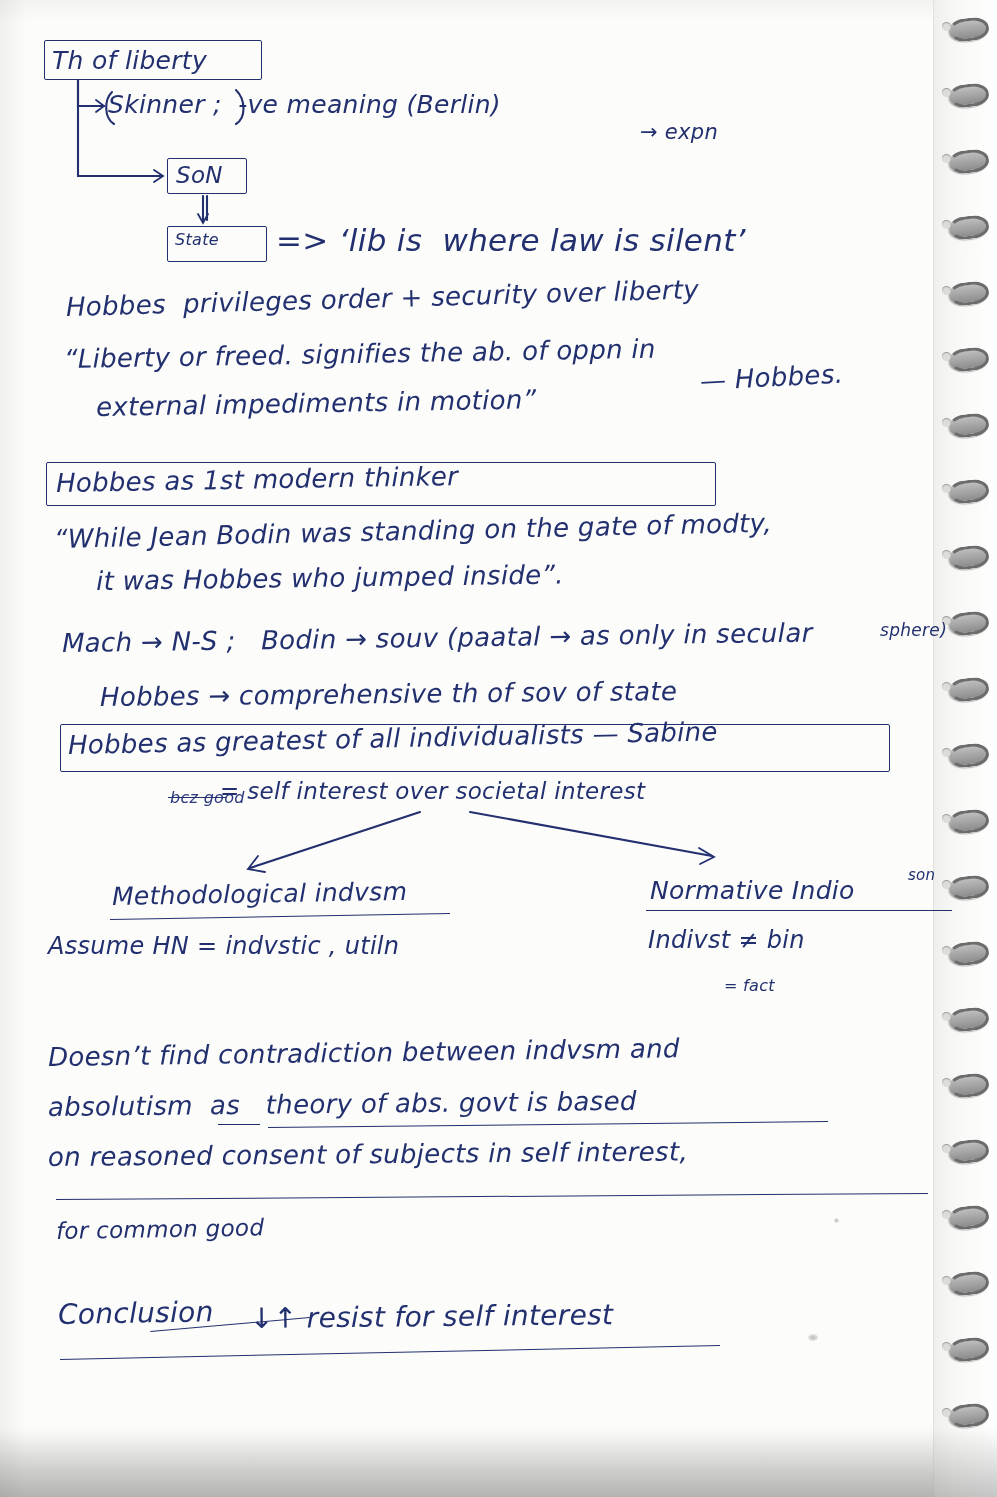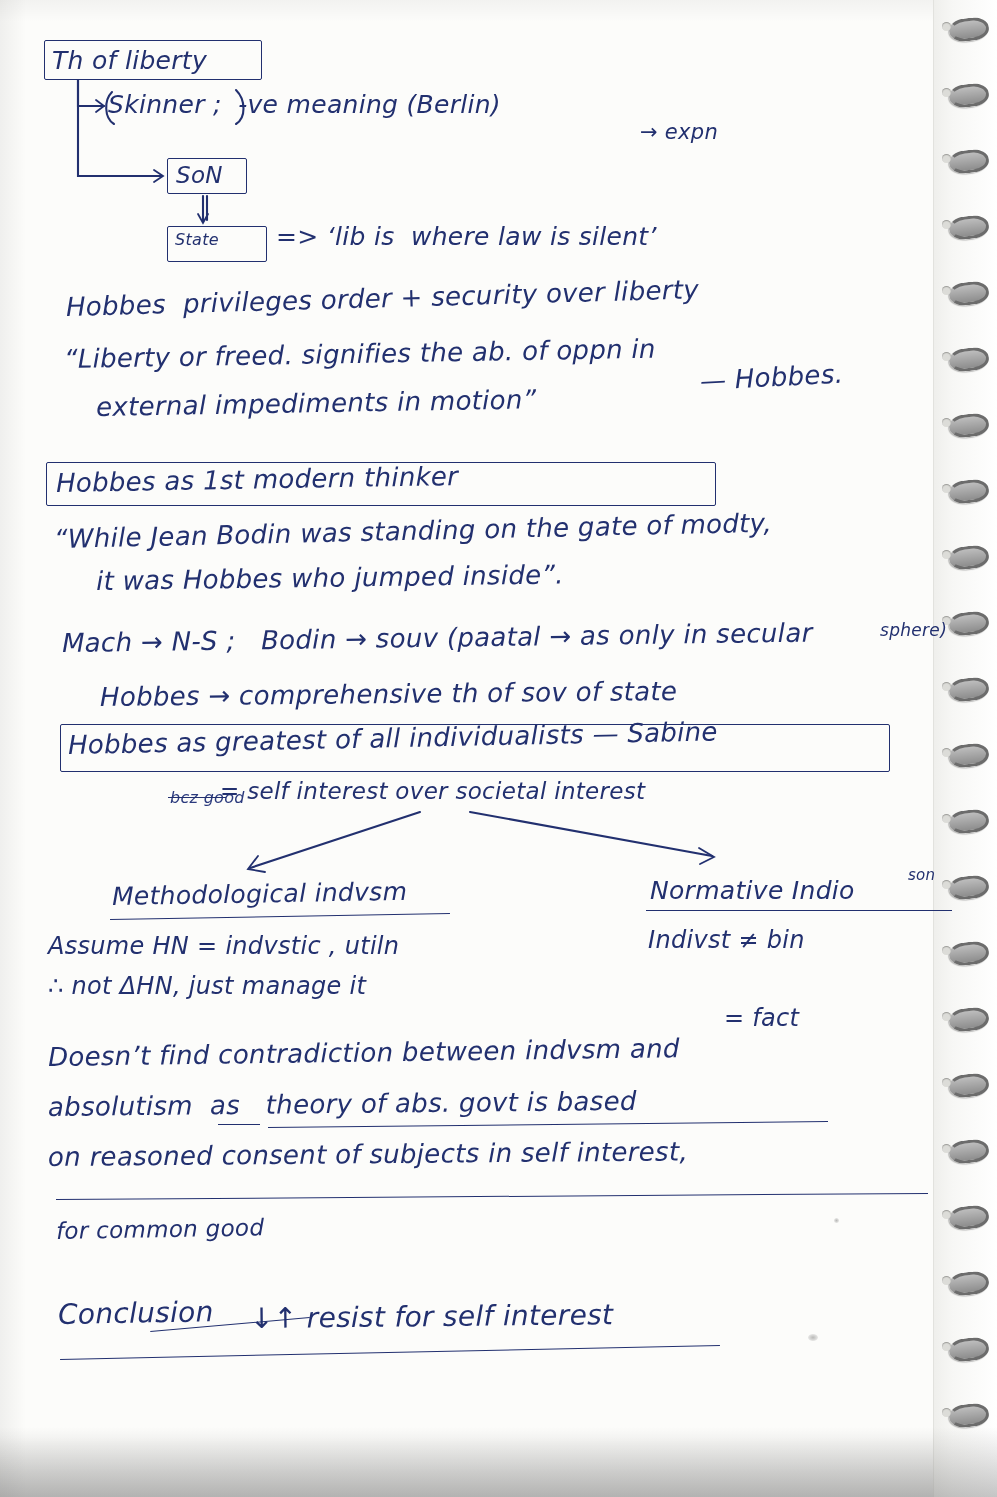--- a/index.html
+++ b/index.html
@@ -166,21 +166,21 @@
     <div class="hw" style="left:52px; top:46px; font-size:25px;">Th of liberty</div>
 
     <div class="hw" style="left:108px; top:90px; font-size:25px;">Skinner ;  -ve meaning (Berlin)</div>
 
     <div class="box" style="left:167px; top:158px; width:78px; height:34px;"></div>
     <div class="hw" style="left:176px; top:162px; font-size:23px;">SoN</div>
     <div class="hw" style="left:640px; top:120px; font-size:21px;">→ expn</div>
 
     <div class="box" style="left:167px; top:226px; width:98px; height:34px;"></div>
     <div class="hw" style="left:175px; top:230px; font-size:16px;">State</div>
-    <div class="hw" style="left:276px; top:222px; font-size:25px;">=&gt; ‘lib is  where law is silent’</div>
+    <div class="hw" style="left:276px; top:222px; font-size:31px;">=&gt; ‘lib is  where law is silent’</div>
 
     <div class="hw" style="left:66px; top:292px; font-size:26px; transform:rotate(-1.6deg);">Hobbes  privileges order + security over liberty</div>
 
     <div class="hw" style="left:64px; top:344px; font-size:26px; transform:rotate(-1deg);">“Liberty or freed. signifies the ab. of oppn in</div>
     <div class="hw" style="left:96px; top:392px; font-size:26px; transform:rotate(-1deg);">external impediments in motion”</div>
     <div class="hw" style="left:700px; top:366px; font-size:26px; transform:rotate(-3deg);">— Hobbes.</div>
 
     <div class="box" style="left:46px; top:462px; width:668px; height:42px;"></div>
     <div class="hw" style="left:56px; top:468px; font-size:26px; transform:rotate(-1deg);">Hobbes as 1st modern thinker</div>
 
@@ -200,24 +200,23 @@
     <div class="hw" style="left:220px; top:778px; font-size:23px;">= self interest over societal interest</div>
 
     <div class="hw" style="left:112px; top:882px; font-size:25px; transform:rotate(-1deg);">Methodological indvsm</div>
     <div class="rule" style="left:110px; top:916px; width:340px; transform:rotate(-1deg);"></div>
 
     <div class="hw" style="left:650px; top:876px; font-size:25px;">Normative Indio</div>
     <div class="hw" style="left:908px; top:866px; font-size:15px;">son</div>
     <div class="rule" style="left:646px; top:910px; width:306px;"></div>
 
     <div class="hw" style="left:48px; top:932px; font-size:24px;">Assume HN = indvstic , utiln</div>
-    <div class="hw" style="left:48px; top:972px; font-size:24px;">∴ not ΔHN, just manage it</div>
 
     <div class="hw" style="left:648px; top:926px; font-size:24px;">Indivst ≠ bin</div>
-    <div class="hw" style="left:724px; top:1004px; font-size:24px;">= fact</div>
+    <div class="hw" style="left:724px; top:976px; font-size:16px;">= fact</div>
 
     <div class="hw" style="left:48px; top:1042px; font-size:26px; transform:rotate(-0.8deg);">Doesn’t find contradiction between indvsm and</div>
     <div class="hw" style="left:48px; top:1092px; font-size:26px; transform:rotate(-0.6deg);">absolutism  as   theory of abs. govt is based</div>
     <div class="rule" style="left:268px; top:1124px; width:560px; transform:rotate(-0.6deg);"></div>
     <div class="rule" style="left:218px; top:1124px; width:42px;"></div>
     <div class="hw" style="left:48px; top:1142px; font-size:26px; transform:rotate(-0.5deg);">on reasoned consent of subjects in self interest,</div>
     <div class="rule" style="left:56px; top:1196px; width:872px; transform:rotate(-0.4deg);"></div>
     <div class="hw" style="left:56px; top:1218px; font-size:23px; transform:rotate(-1deg);">for common good</div>
 
     <div class="hw" style="left:58px; top:1298px; font-size:28px; transform:rotate(-1deg);">Conclusion</div>

